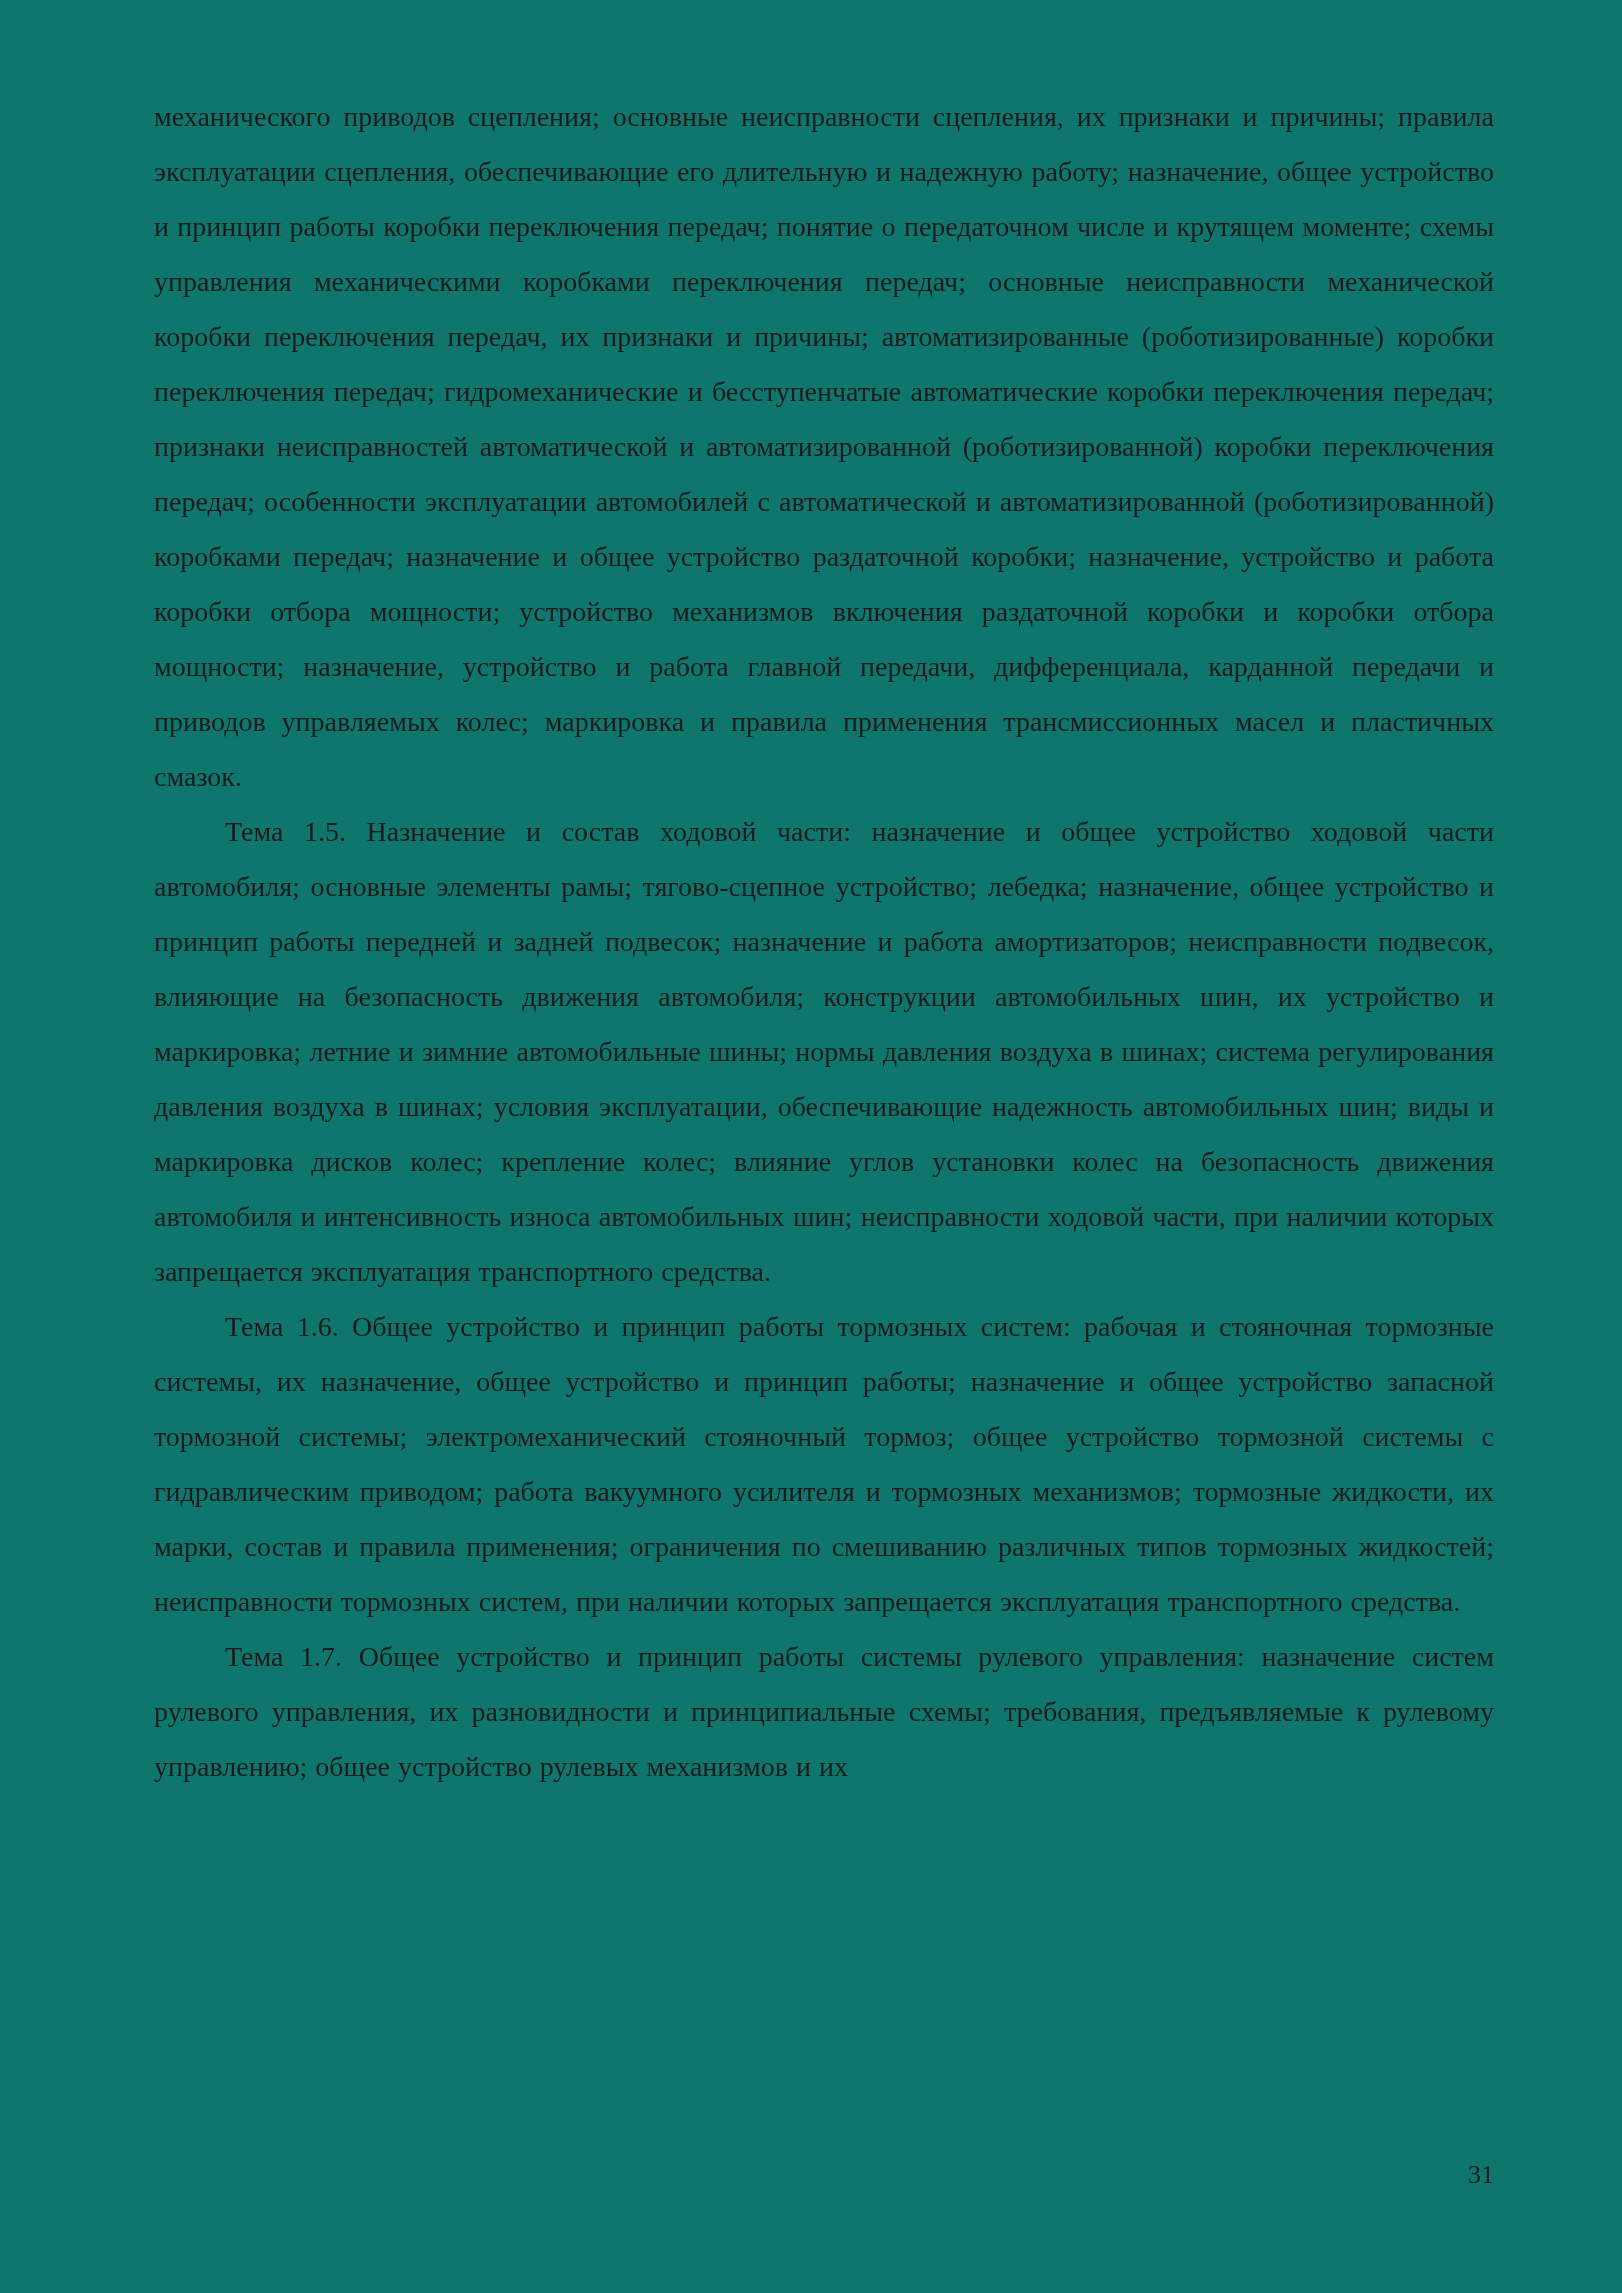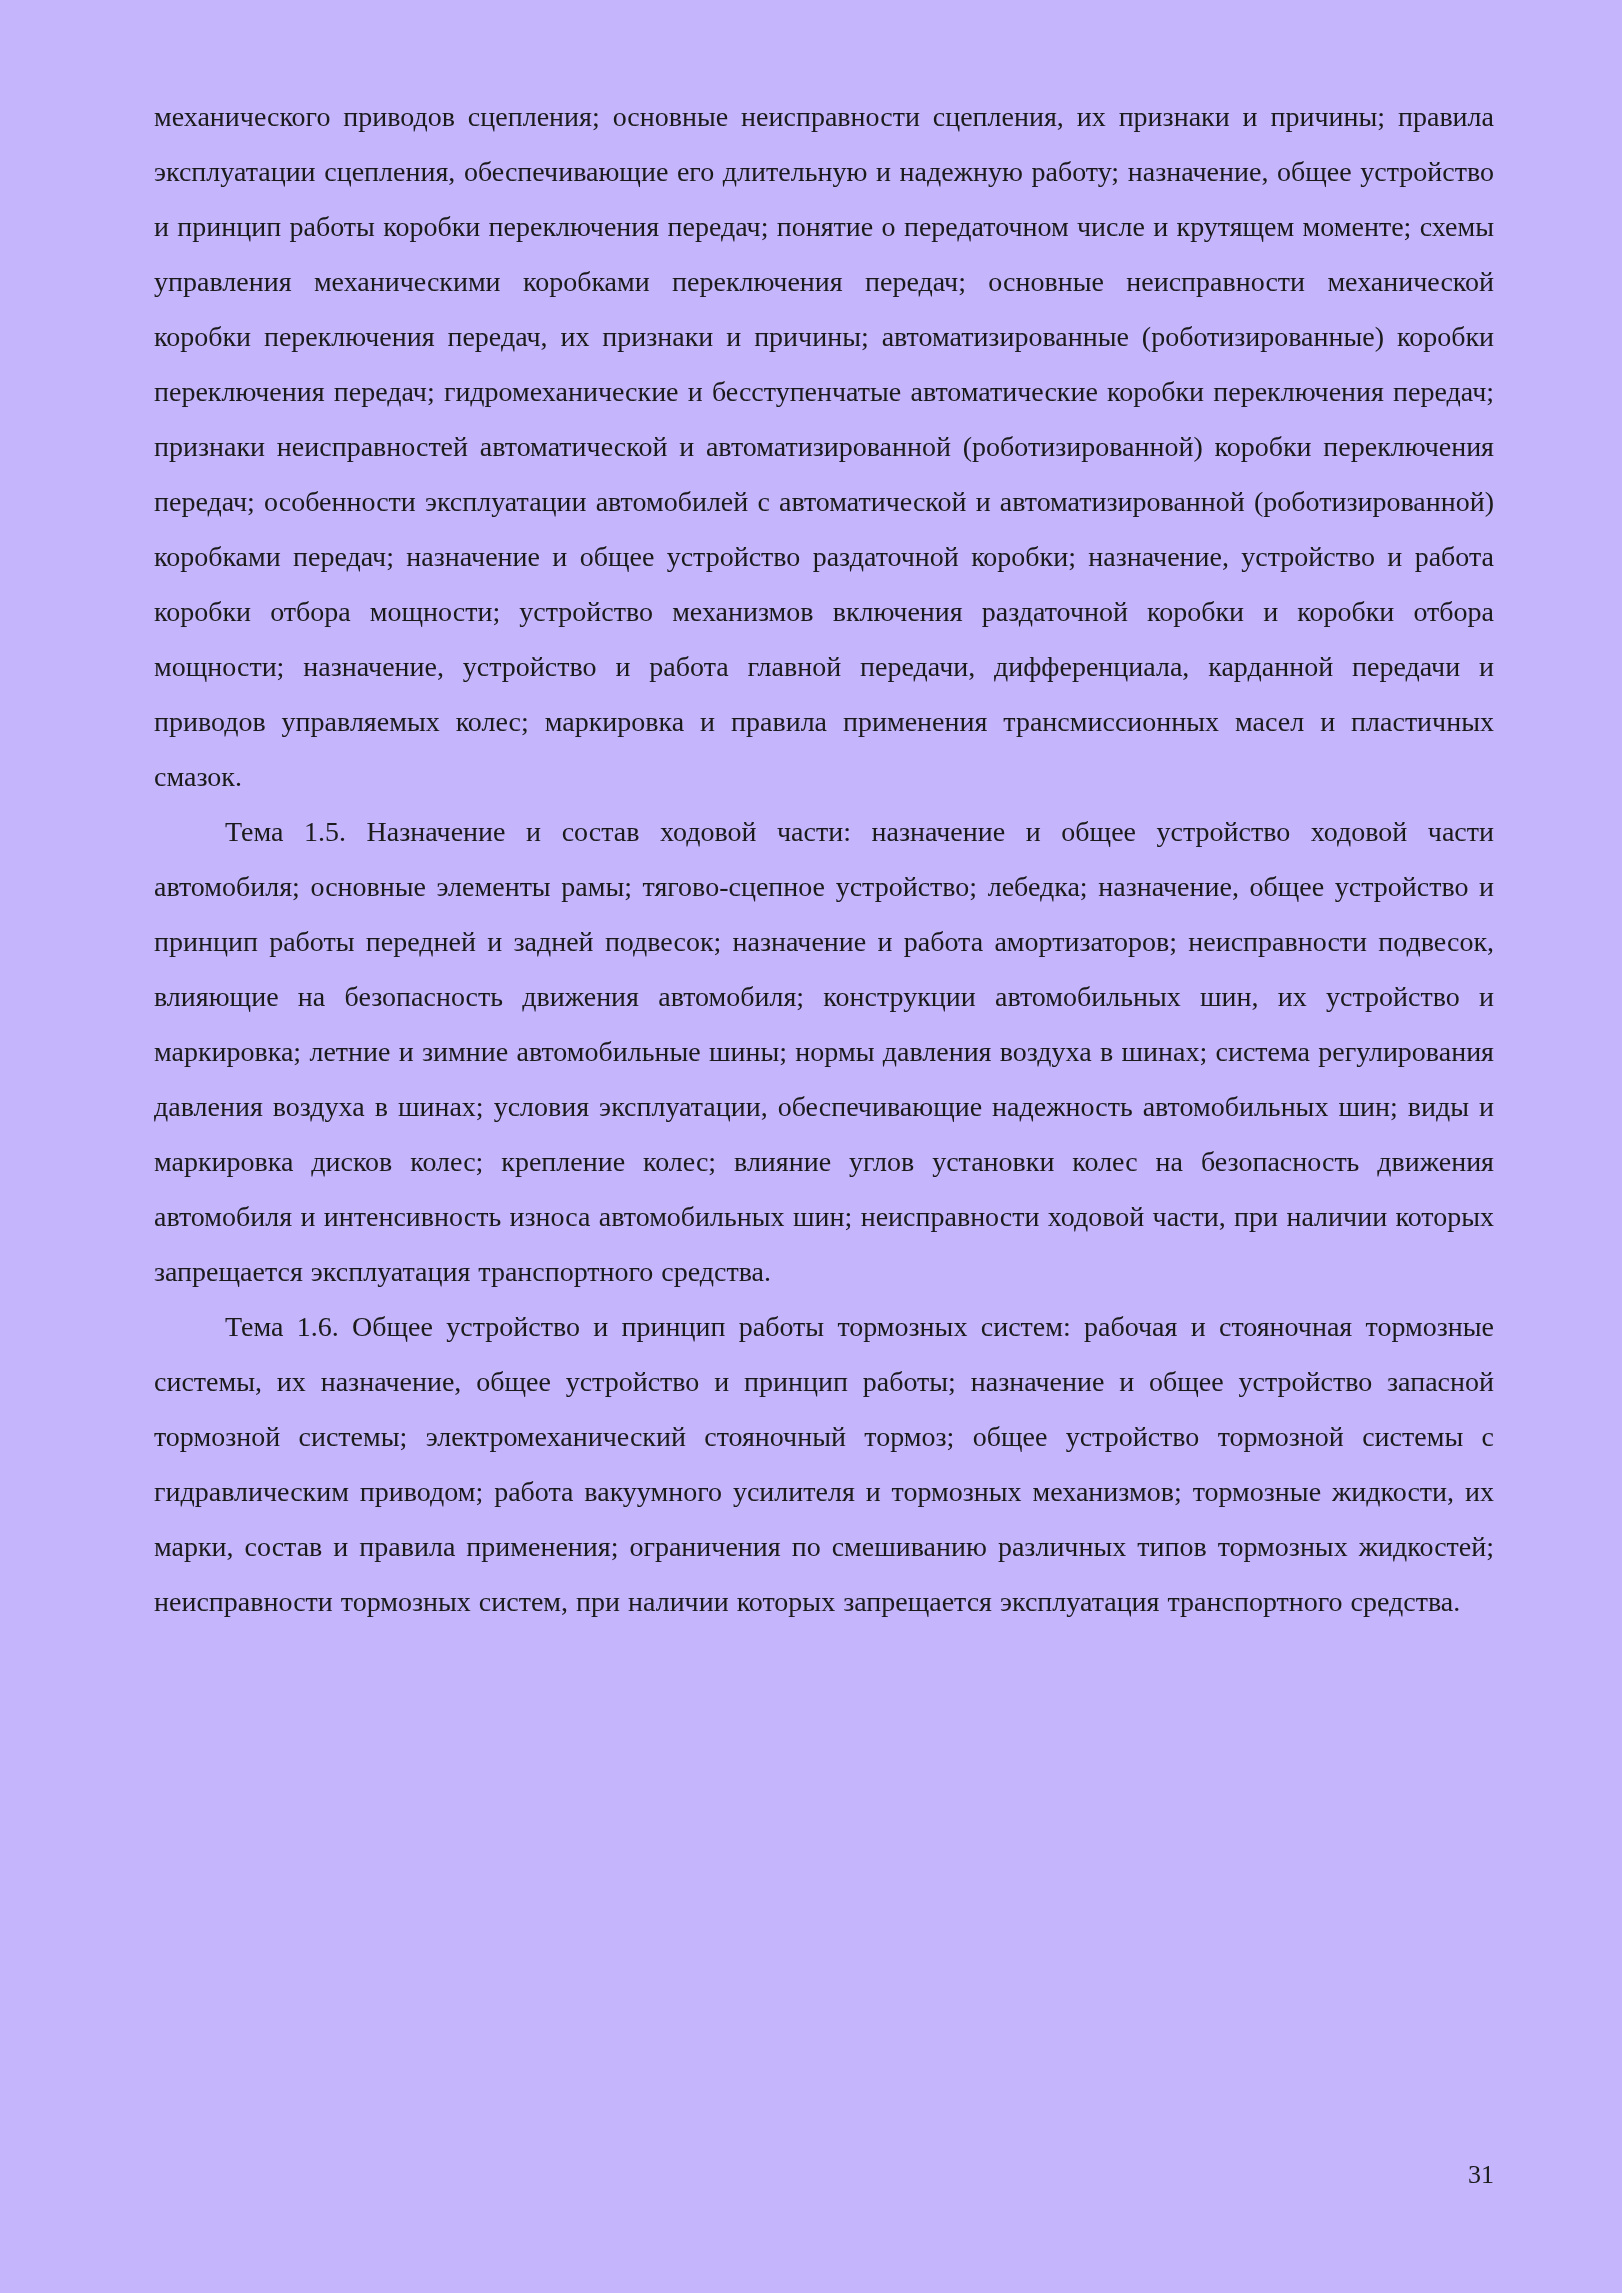--- a/index.html
+++ b/index.html
@@ -4,21 +4,21 @@
 <style>
   html, body {
     margin: 0;
     padding: 0;
     background: #ffffff;
   }
   .page {
     position: relative;
     width: 1622px;
     height: 2293px;
-    background: #c4b5fd;
+    background: #0f766e;
     box-sizing: border-box;
     overflow: hidden;
   }
   .text-block {
     position: absolute;
     top: 89px;
     left: 154px;
     width: 1340px;
     color: #1b1b1b;
     font-family: "Liberation Serif", "DejaVu Serif", serif;
@@ -46,16 +46,17 @@
   }
 </style>
 </head>
 <body>
 
 <div class="page">
   <div class="text-block">
     <p class="para">механического приводов сцепления; основные неисправности сцепления, их признаки и причины; правила эксплуатации сцепления, обеспечивающие его длительную и надежную работу; назначение, общее устройство и принцип работы коробки переключения передач; понятие о передаточном числе и крутящем моменте; схемы управления механическими коробками переключения передач; основные неисправности механической коробки переключения передач, их признаки и причины; автоматизированные (роботизированные) коробки переключения передач; гидромеханические и бесступенчатые автоматические коробки переключения передач; признаки неисправностей автоматической и автоматизированной (роботизированной) коробки переключения передач; особенности эксплуатации автомобилей с автоматической и автоматизированной (роботизированной) коробками передач; назначение и общее устройство раздаточной коробки; назначение, устройство и работа коробки отбора мощности; устройство механизмов включения раздаточной коробки и коробки отбора мощности; назначение, устройство и работа главной передачи, дифференциала, карданной передачи и приводов управляемых колес; маркировка и правила применения трансмиссионных масел и пластичных смазок.</p>
     <p class="para indent">Тема 1.5.  Назначение и состав ходовой части: назначение и общее устройство ходовой части автомобиля; основные элементы рамы; тягово-сцепное устройство; лебедка; назначение, общее устройство и принцип работы передней и задней подвесок; назначение и работа амортизаторов; неисправности подвесок, влияющие на безопасность движения автомобиля; конструкции автомобильных шин, их устройство и маркировка; летние и зимние автомобильные шины; нормы давления воздуха в шинах; система регулирования давления воздуха в шинах; условия эксплуатации, обеспечивающие надежность автомобильных шин; виды и маркировка дисков колес; крепление колес; влияние углов установки колес на безопасность движения автомобиля и интенсивность износа автомобильных шин; неисправности ходовой части, при наличии которых запрещается эксплуатация транспортного средства.</p>
     <p class="para indent">Тема 1.6.  Общее устройство и принцип работы тормозных систем: рабочая и стояночная тормозные системы, их назначение, общее устройство и принцип работы; назначение и общее устройство запасной тормозной системы; электромеханический стояночный тормоз; общее устройство тормозной системы с гидравлическим приводом; работа вакуумного усилителя и тормозных механизмов; тормозные жидкости, их марки, состав и правила применения; ограничения по смешиванию различных типов тормозных жидкостей; неисправности тормозных систем, при наличии которых запрещается эксплуатация транспортного средства.</p>
+    <p class="para indent">Тема 1.7.  Общее устройство и принцип работы системы рулевого управления: назначение систем рулевого управления, их разновидности и принципиальные схемы; требования, предъявляемые к рулевому управлению; общее устройство рулевых механизмов и их</p>
   </div>
   <div class="page-number">31</div>
 </div>
 
 
 </body></html>

